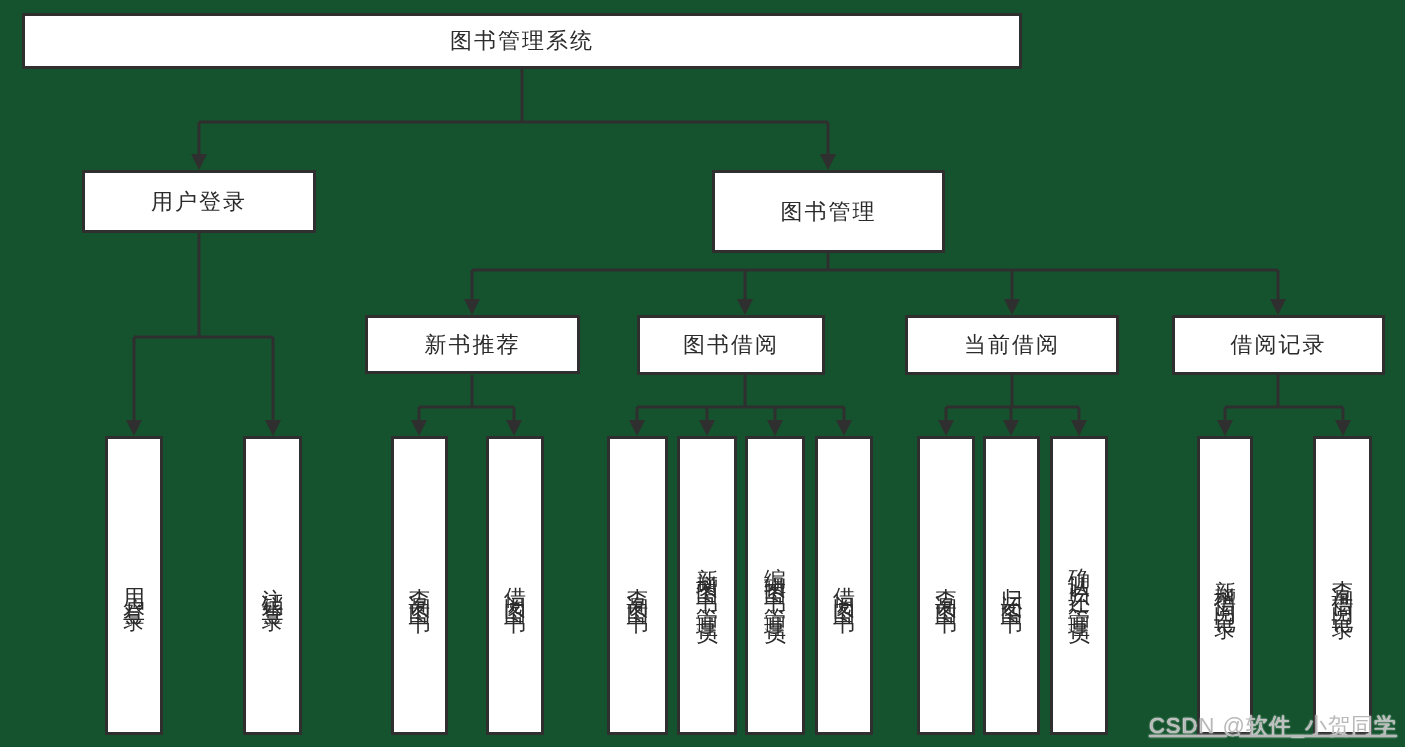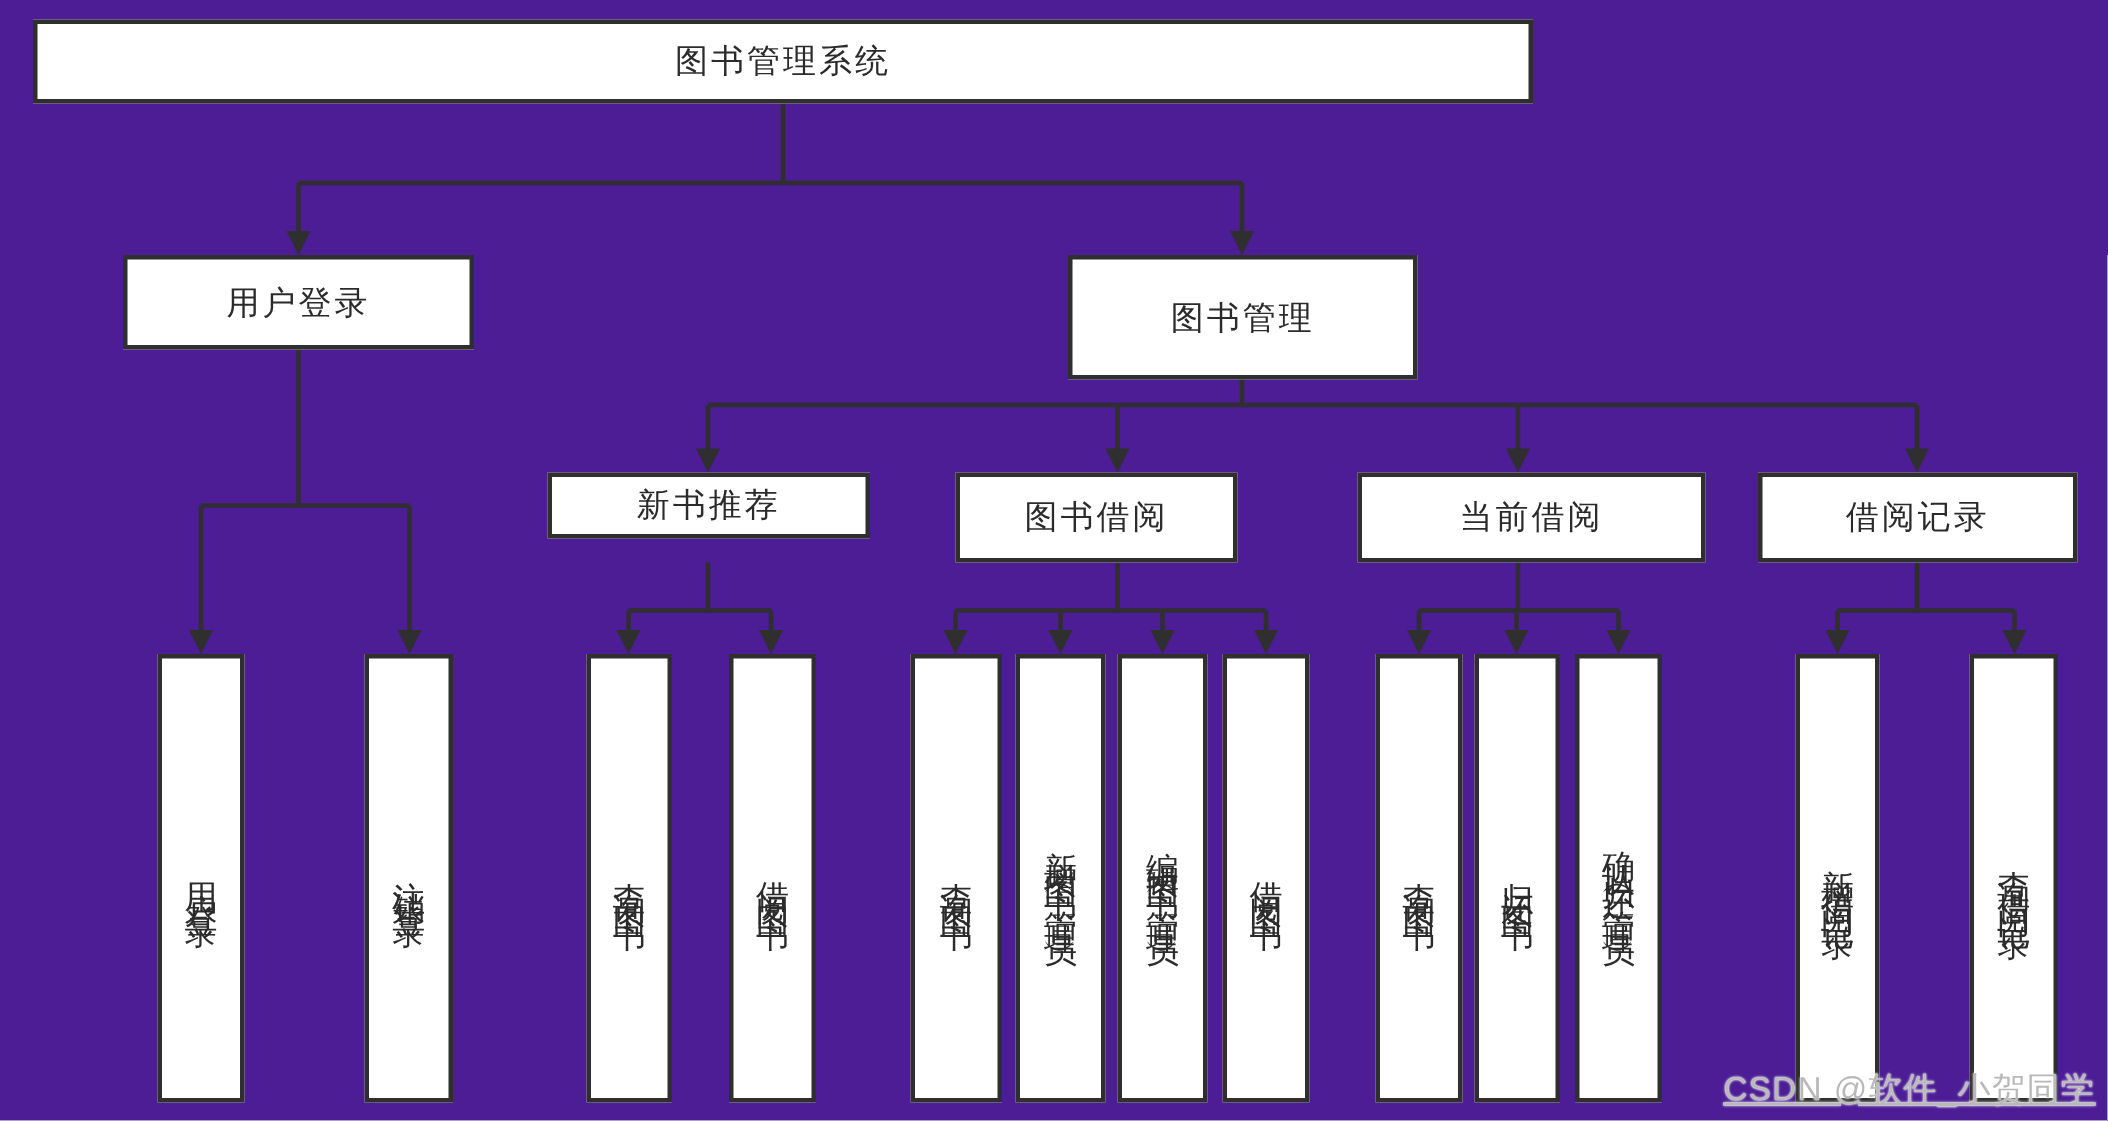--- a/index.html
+++ b/index.html
@@ -1,19 +1,19 @@
 <!DOCTYPE html>
 <html><head>
 <meta charset="utf-8">
 <style>
   html,body{margin:0;padding:0;background:#ffffff;}
   .canvas{
     position:relative;
     width:1405px;height:747px;
-    background:#4c1d95;
+    background:#14532d;
     font-family:"Liberation Sans","DejaVu Sans",sans-serif;
     overflow:hidden;
   }
   .connectors{position:absolute;left:0;top:0;z-index:1;}
   .box{
     position:absolute;
     box-sizing:border-box;
     border:3px solid #2f2f2f;
     background:#ffffff;
     display:flex;align-items:center;justify-content:center;
@@ -86,23 +86,23 @@
     <use href="#ah" x="1079" y="436"></use>
     <use href="#ah" x="1225" y="436"></use>
       <use href="#ah" x="1343" y="436"></use>
   </svg>
 
   <div class="box" style="left:22px;top:13px;width:1000px;height:56px;">图书管理系统</div>
 
   <div class="box" style="left:82px;top:170px;width:234px;height:63px;">用户登录</div>
   <div class="box" style="left:712px;top:170px;width:233px;height:83px;">图书管理</div>
 
-  <div class="box" style="left:365px;top:315px;width:215px;height:44px;">新书推荐</div>
+  <div class="box" style="left:365px;top:315px;width:215px;height:59px;">新书推荐</div>
   <div class="box" style="left:637px;top:315px;width:188px;height:60px;">图书借阅</div>
-  <div class="box" style="left:905px;top:315px;width:232px;height:60px;">当前借阅</div>
+  <div class="box" style="left:905px;top:315px;width:214px;height:60px;">当前借阅</div>
   <div class="box" style="left:1172px;top:315px;width:213px;height:60px;">借阅记录</div>
 
   <div class="vbox" style="left:105px;width:58px;">
     <span>用户登录</span>
   </div>
   <div class="vbox" style="left:243px;width:59px;">
     <span>注销登录</span>
   </div>
 
   <div class="vbox" style="left:391px;width:57px;">

